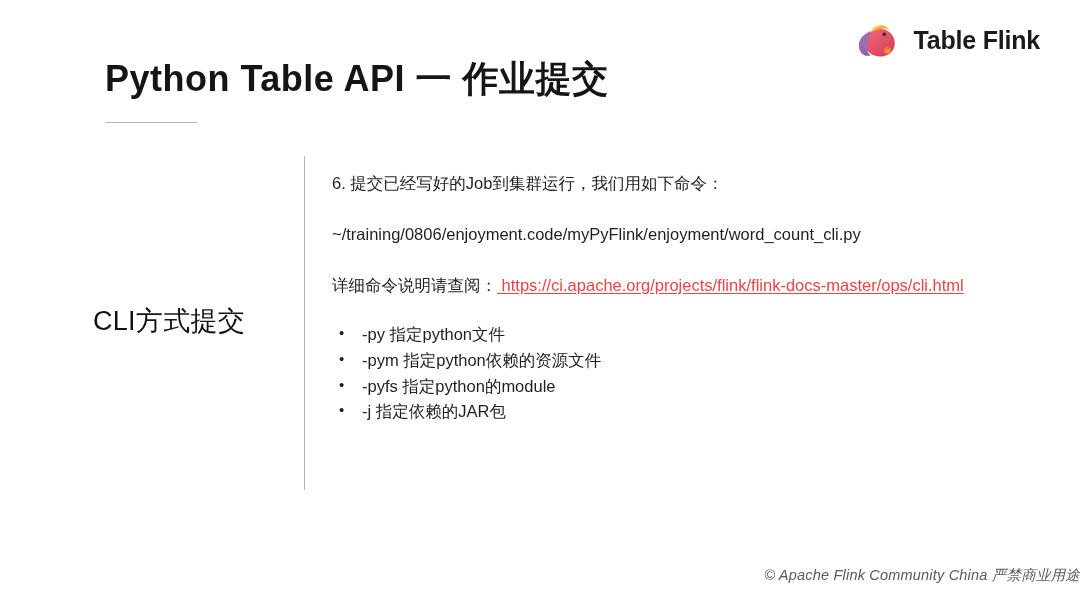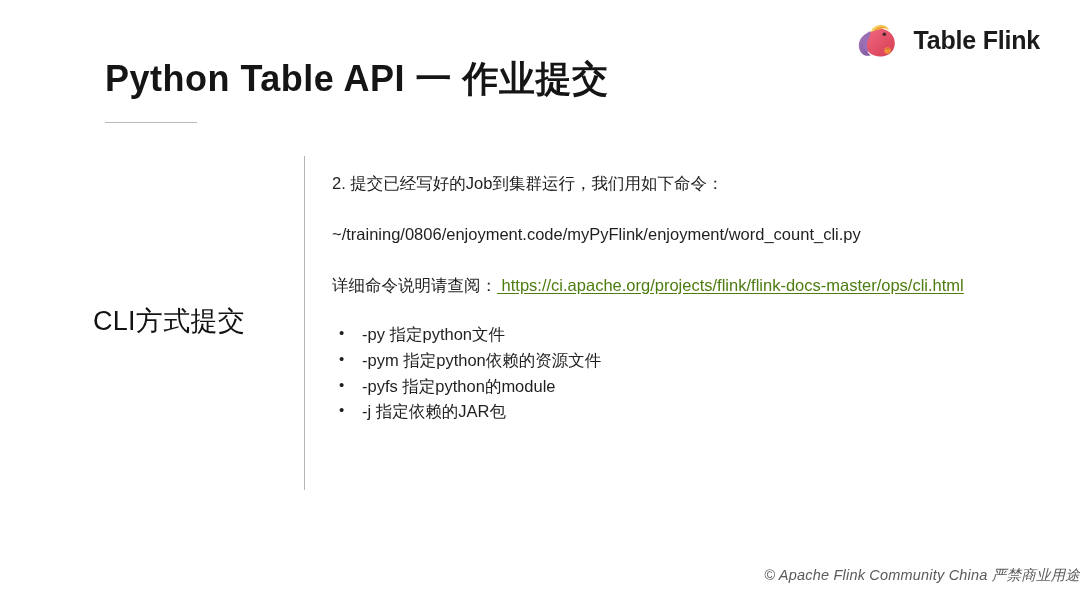--- a/index.html
+++ b/index.html
@@ -109,21 +109,21 @@
   }
   .cmd-line { display: block; }
 
   .link-para {
     font-size: 16.5px;
     line-height: 1.52;
     color: #1f1f1f;
     margin: 0 0 24px 0;
   }
   .ext-link {
-    color: #4d7c0f;
+    color: #ef4444;
     text-decoration: underline;
     text-underline-offset: 2px;
     cursor: pointer;
     word-break: break-all;
   }
 
   
   .bullets {
     list-style: none;
     margin: 4px;
@@ -193,21 +193,21 @@
 
 <div class="slide-title">Python Table API 一 作业提交</div>
 <div class="title-rule"></div>
 
 <div class="section-label">CLI方式提交</div>
 
 <div class="v-divider"></div>
 
 <div class="content">
 
-  <p class="para intro">2. 提交已经写好的Job到集群运行，我们用如下命令：</p>
+  <p class="para intro">6. 提交已经写好的Job到集群运行，我们用如下命令：</p>
 
   <div class="cmd">
     <span class="cmd-line">~/training/0806/enjoyment.code/myPyFlink/enjoyment/word_count_cli.py</span>
   </div>
 
   <p class="link-para"><span>详细命令说明请查阅：</span><a class="ext-link" href="#"> https://ci.apache.org/projects/flink/flink-docs-master/ops/cli.html</a></p>
 
   <ul class="bullets">
     <li class="bullet-item">-py 指定python文件</li>
     <li class="bullet-item">-pym 指定python依赖的资源文件</li>

